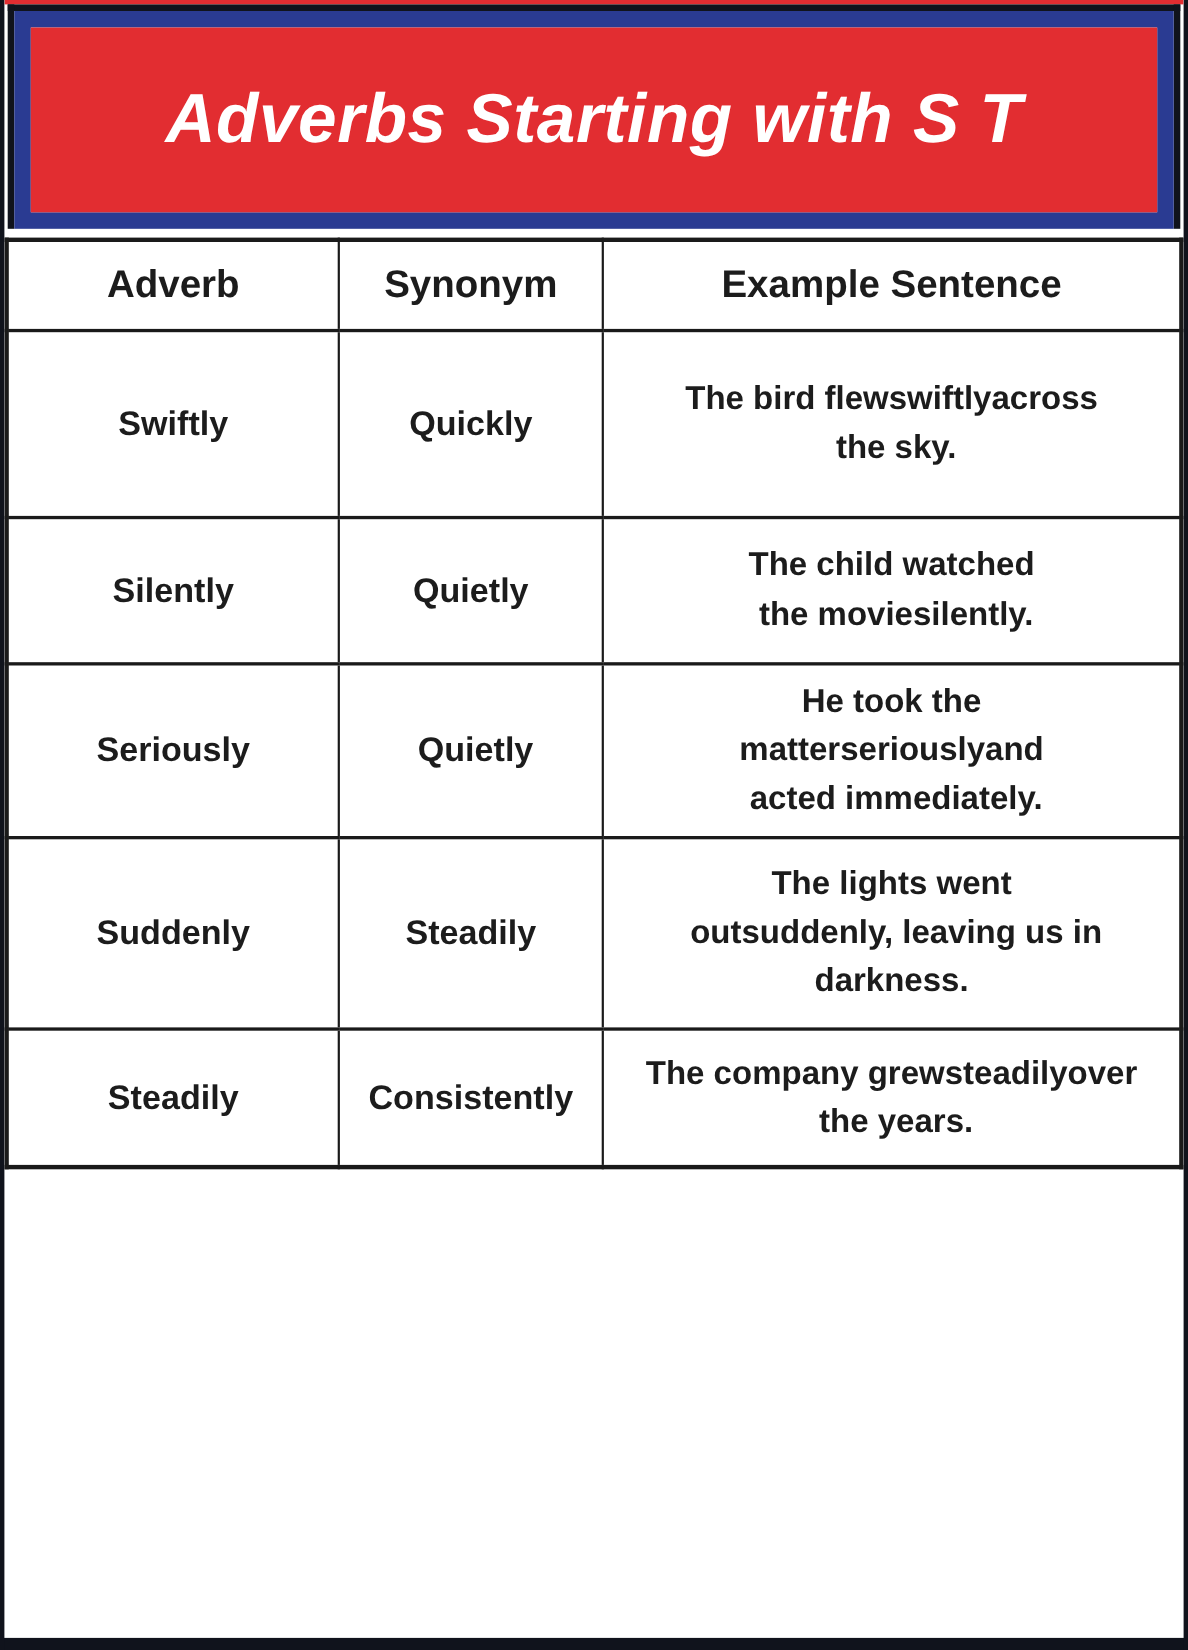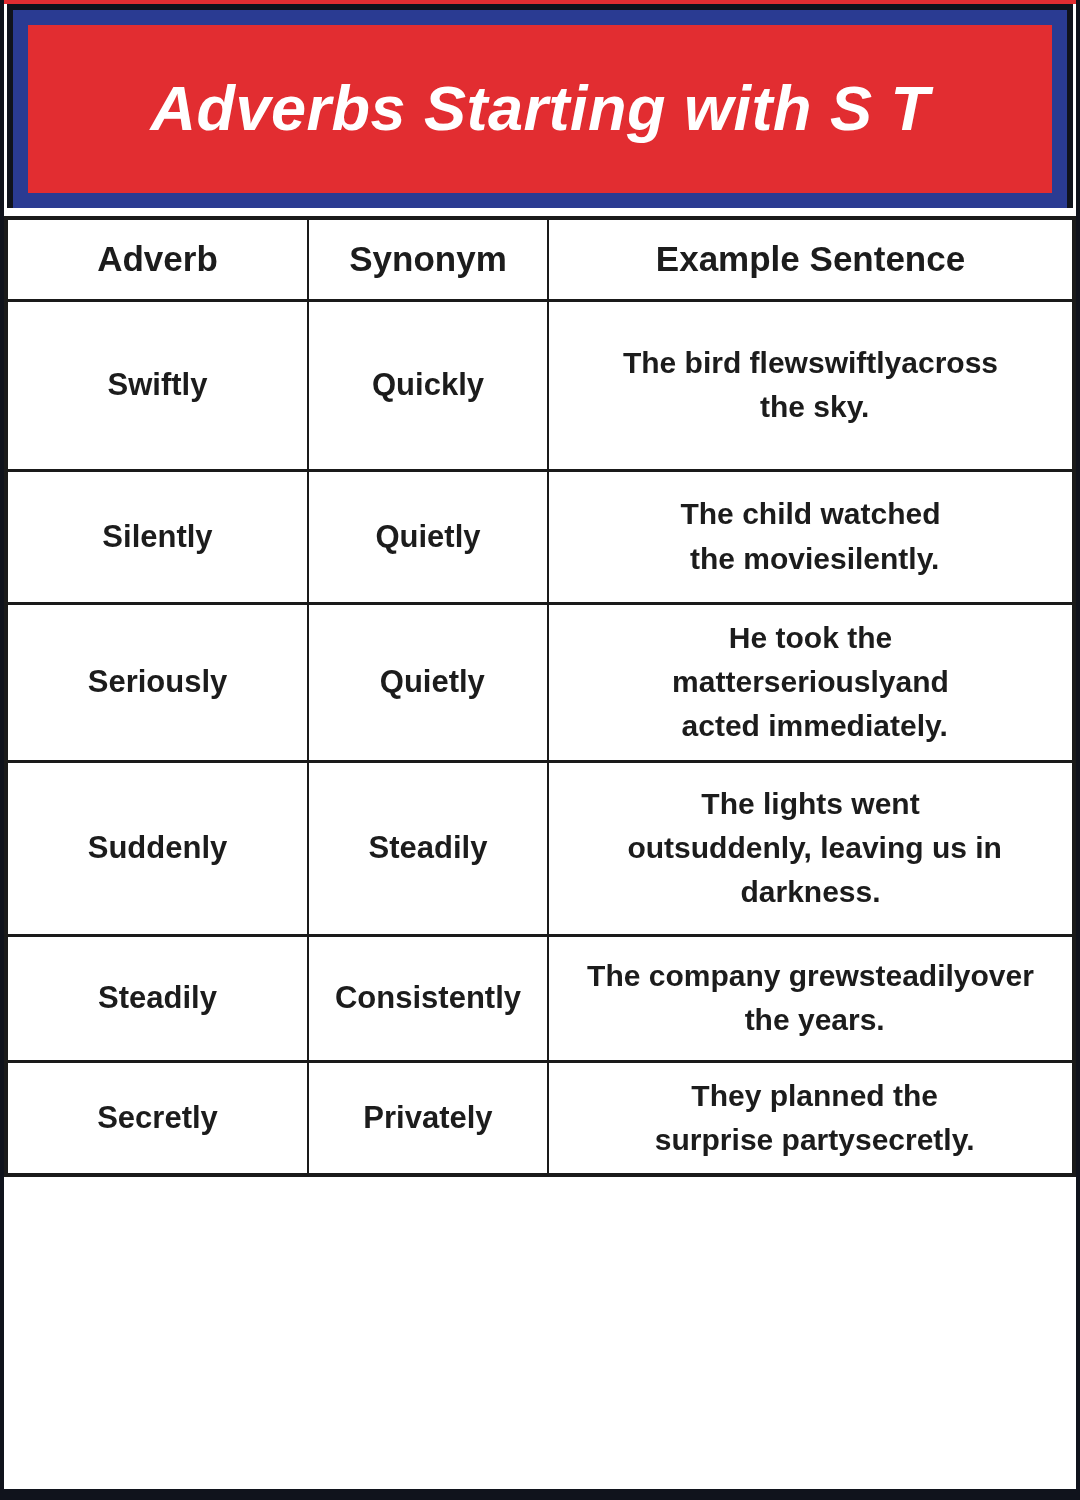--- a/index.html
+++ b/index.html
@@ -127,20 +127,14 @@
       <td class="example">The lights went
  outsuddenly, leaving us in
 darkness.</td>
     </tr>
     <tr style="height:126px">
       <td class="adverb">Steadily</td>
       <td class="synonym">Consistently</td>
       <td class="example">The company grewsteadilyover
  the years.</td>
     </tr>
-    <tr style="height:114px">
-      <td class="adverb">Secretly</td>
-      <td class="synonym">Privately</td>
-      <td class="example"> They planned the
- surprise partysecretly.</td>
-    </tr>
   </tbody>
 </table>
 
 </body></html>

